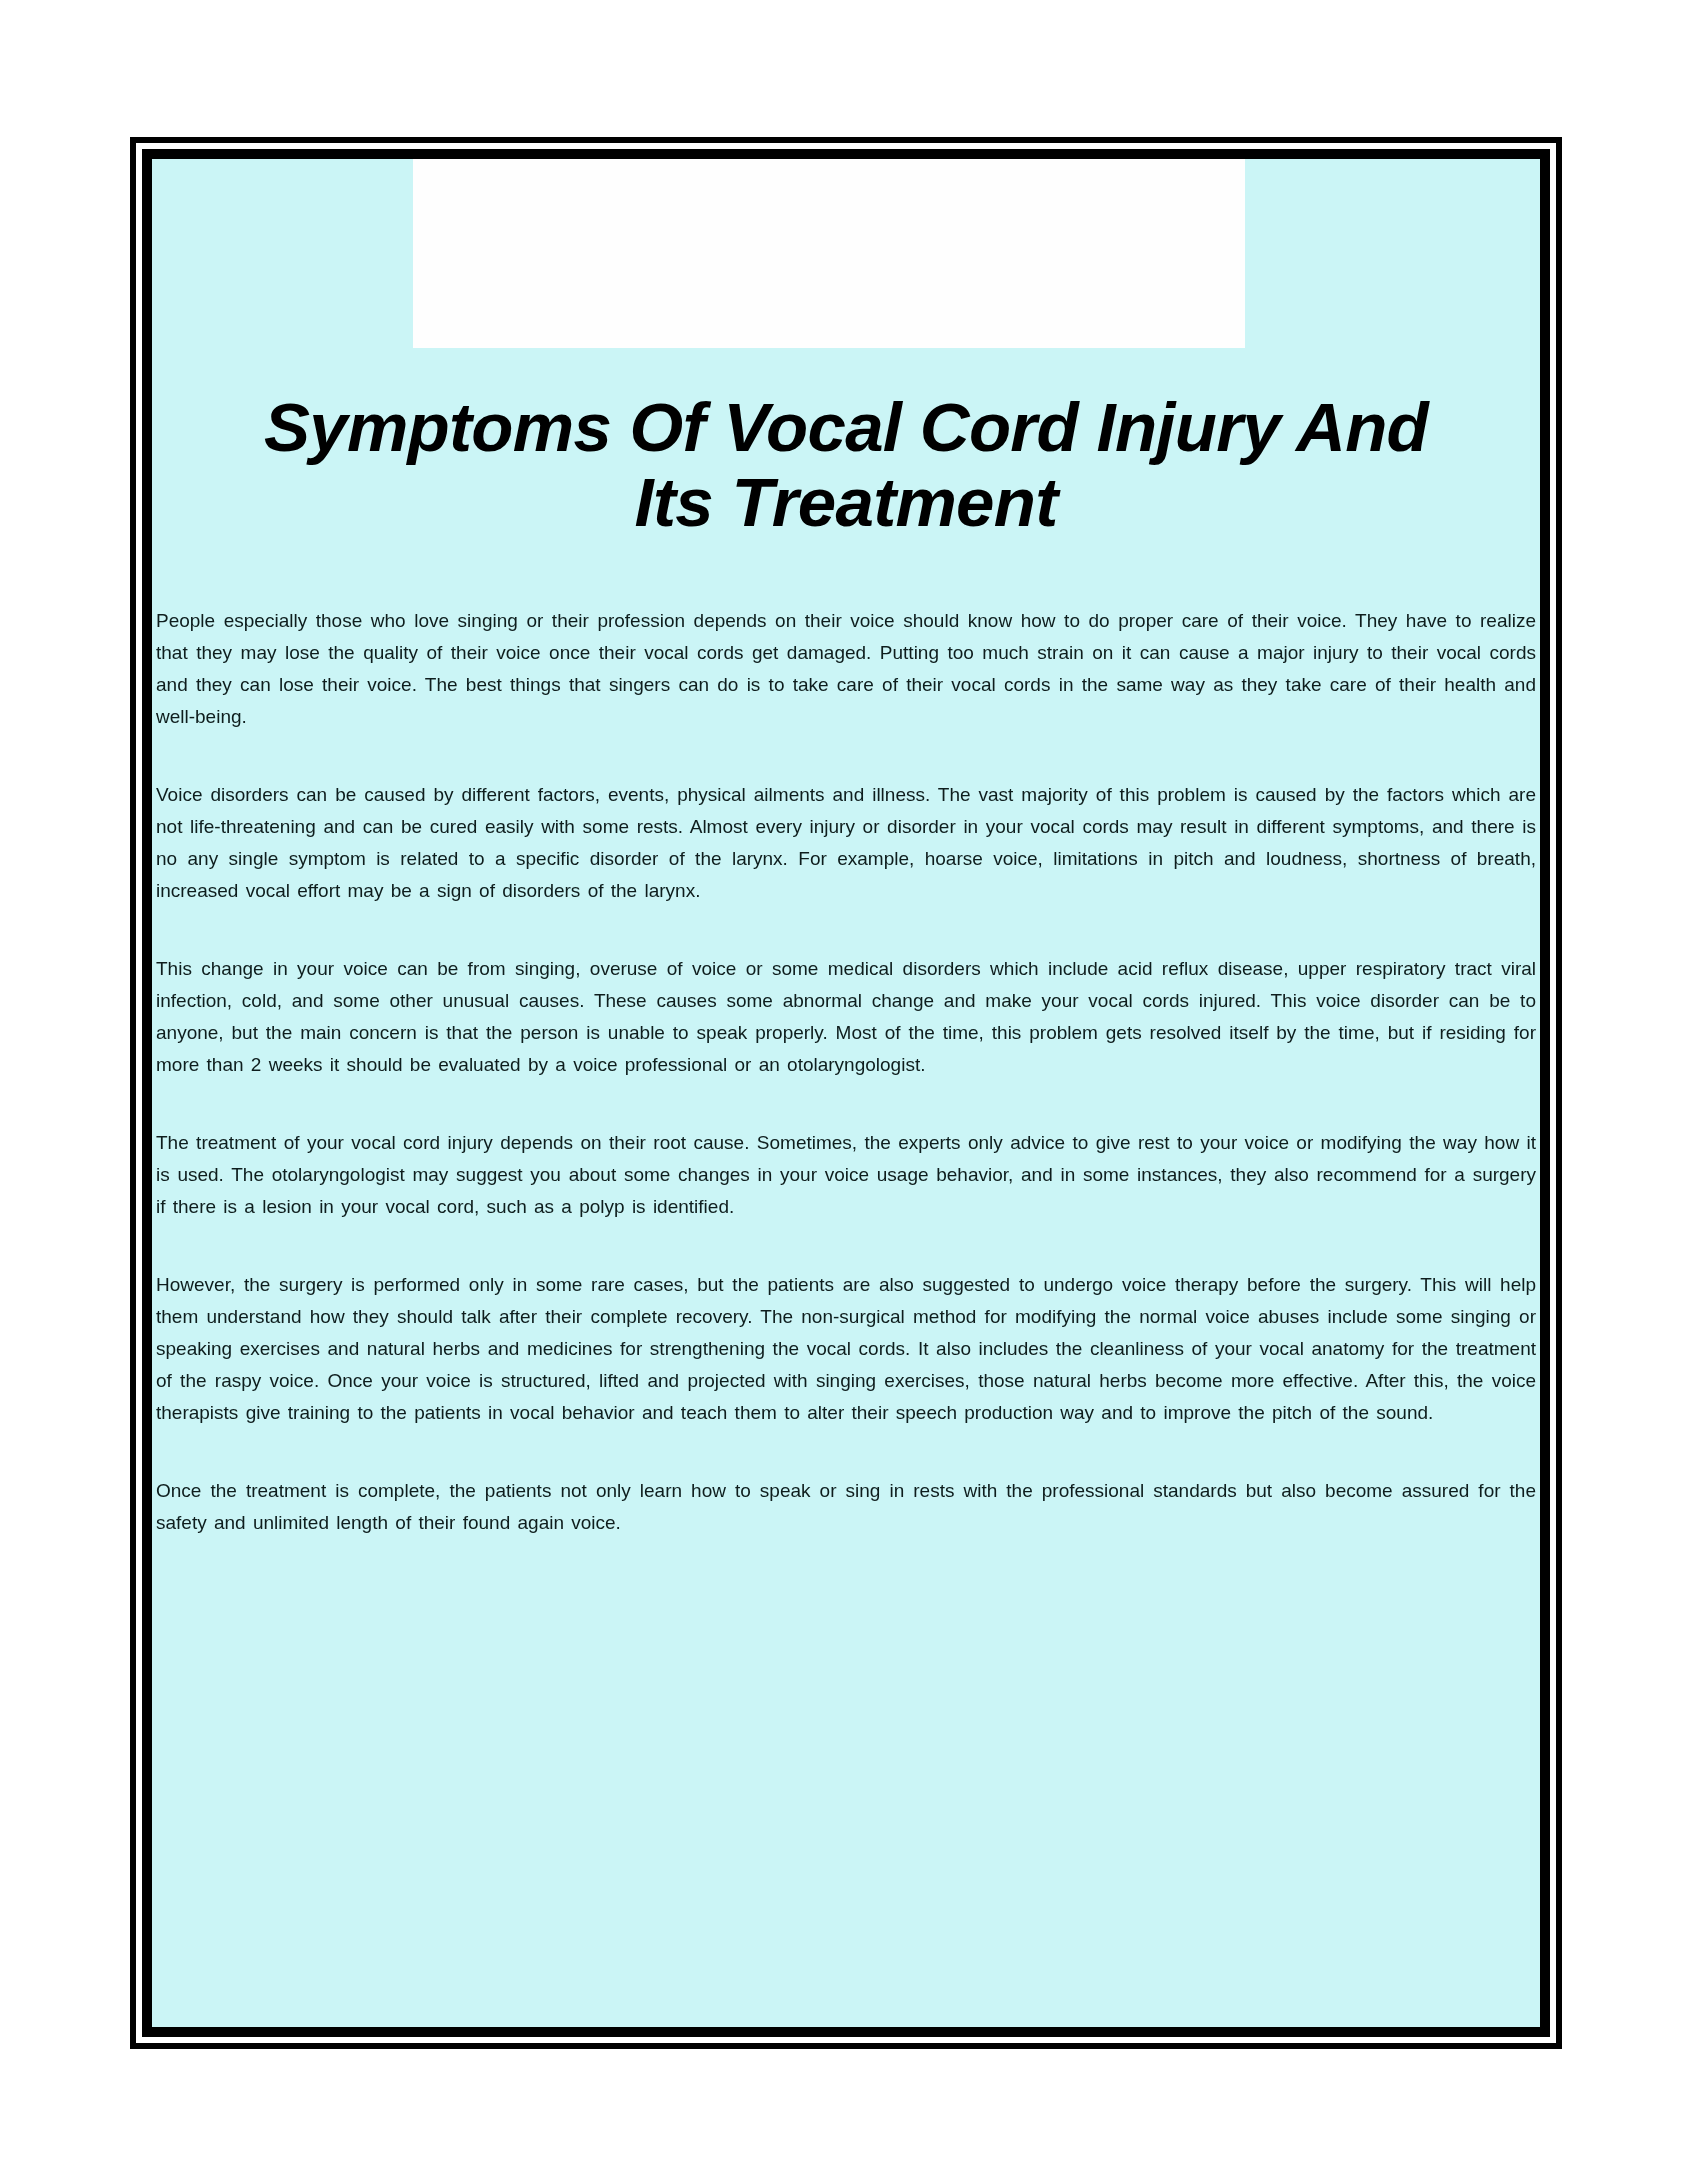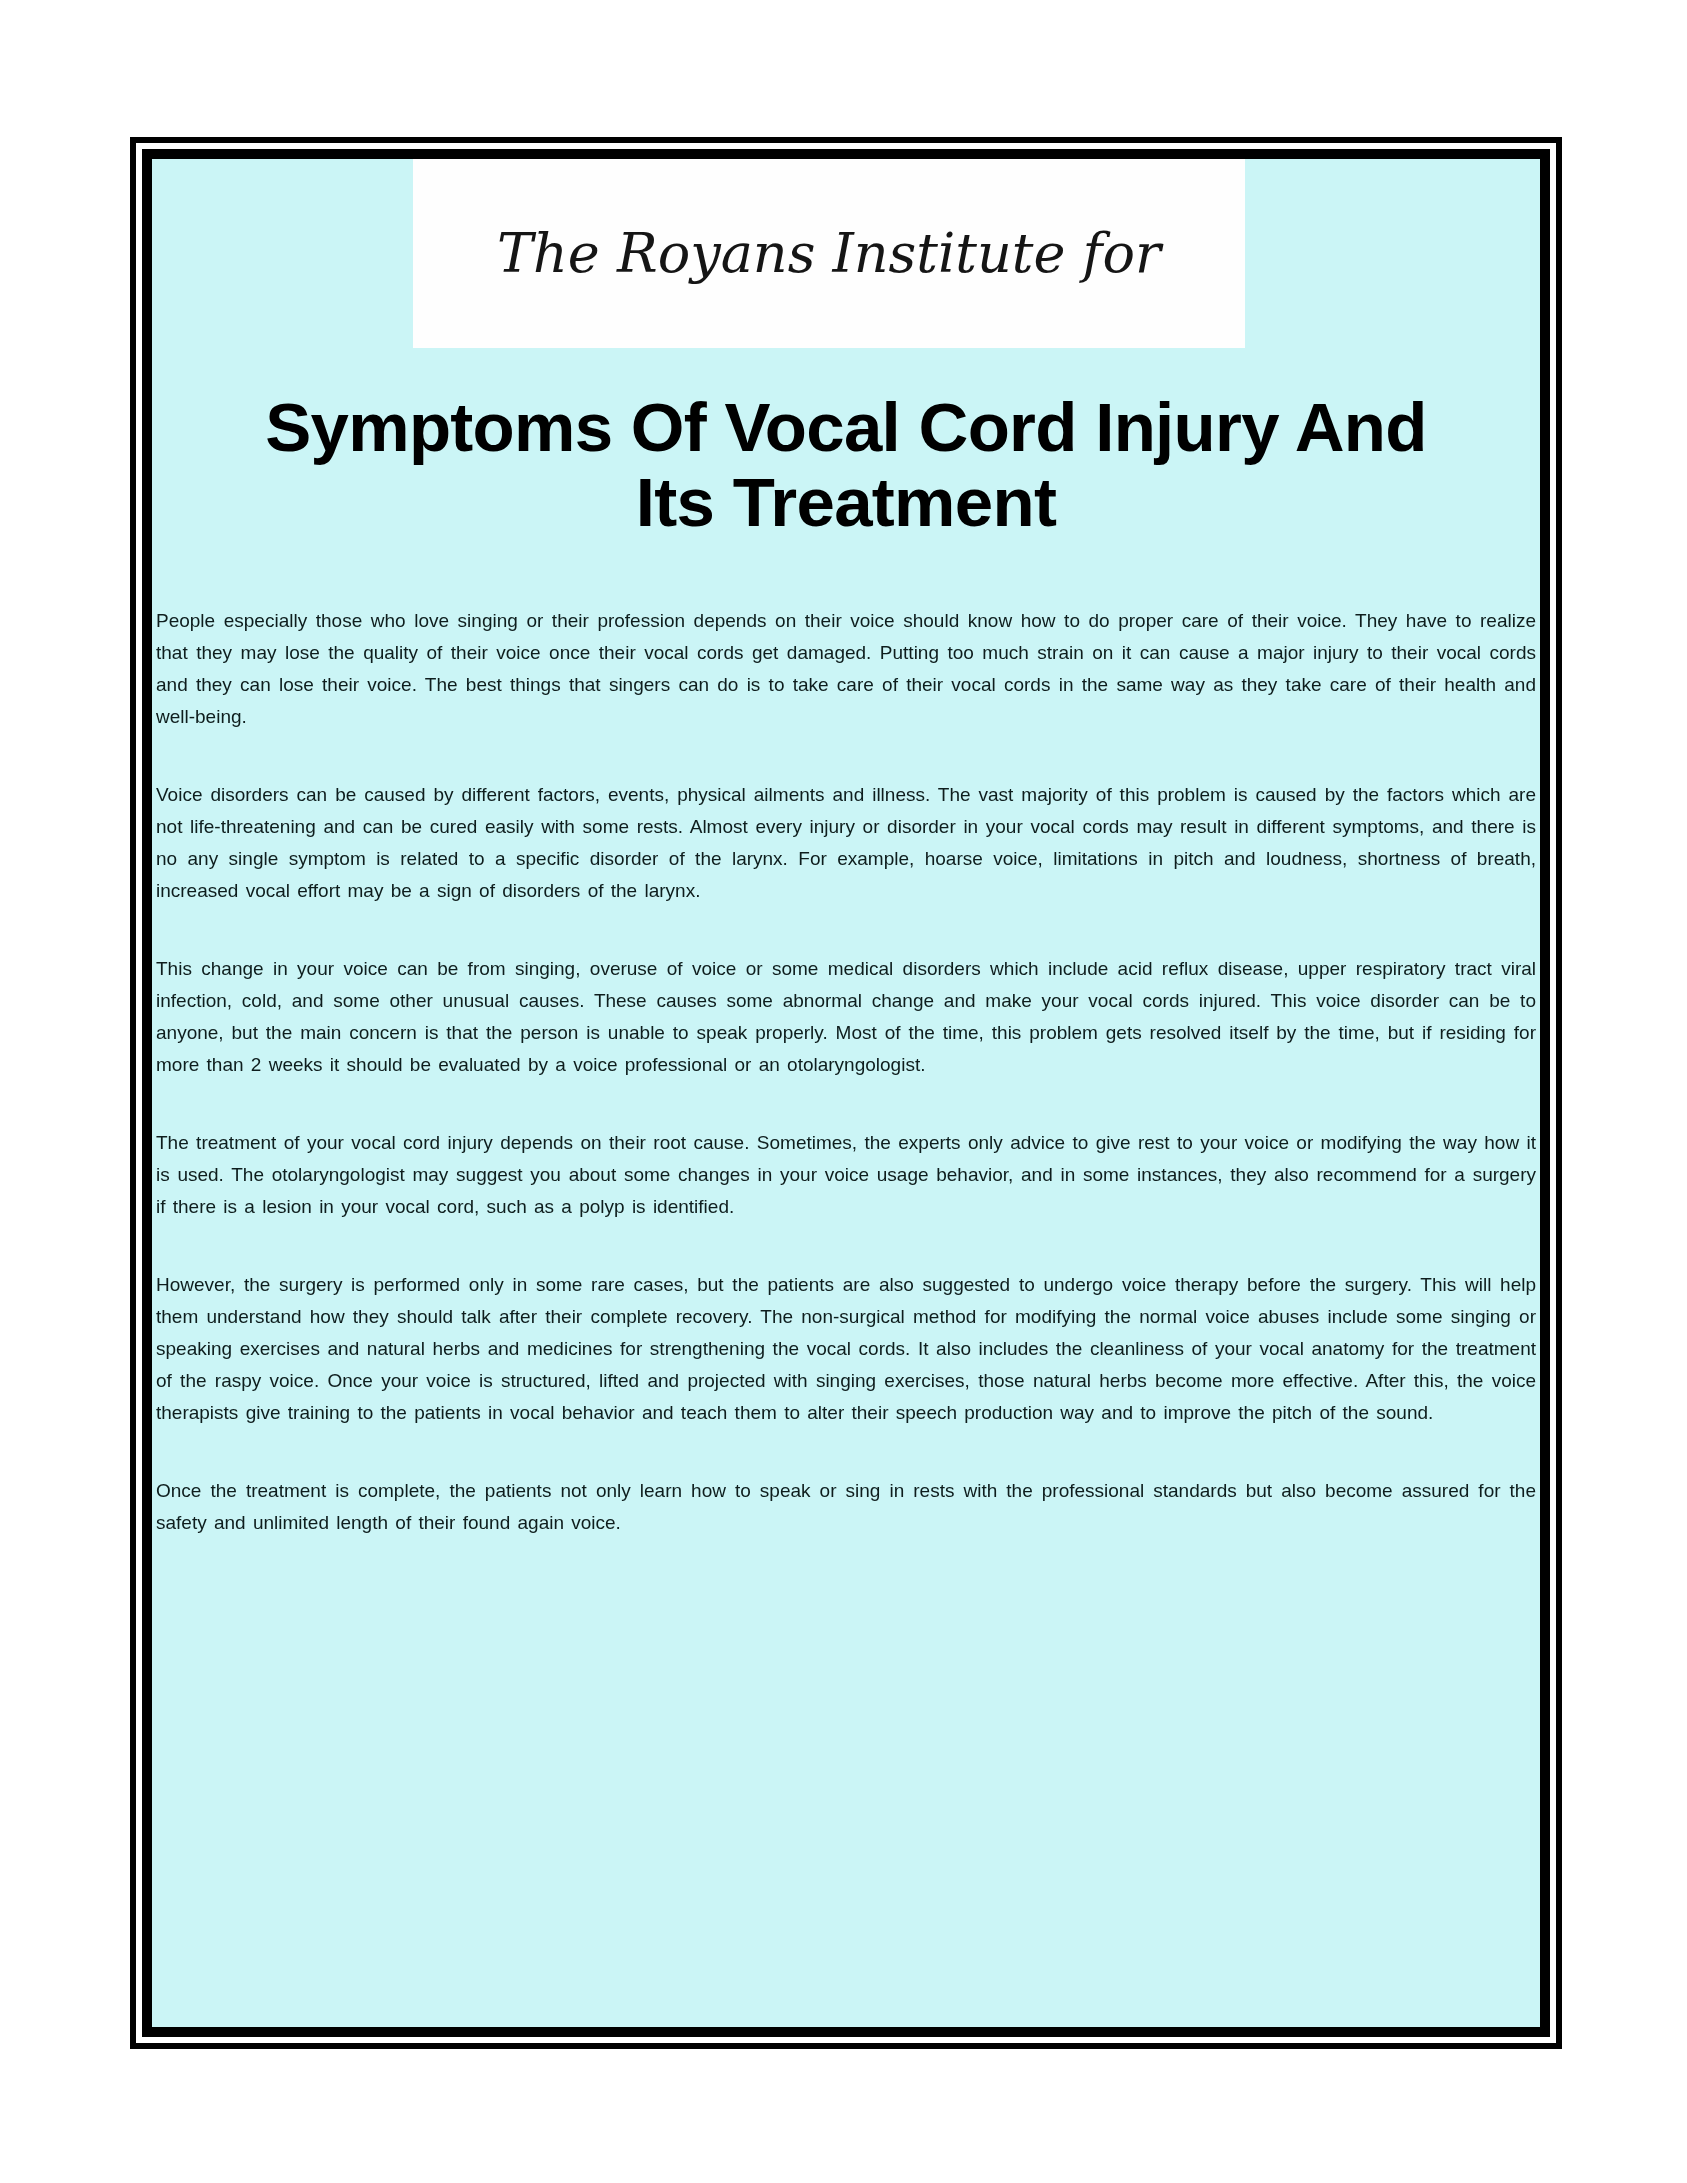--- a/index.html
+++ b/index.html
@@ -58,20 +58,21 @@
   }
   .title {
     margin-top: 42px;
     margin-bottom: 65px;
     text-align: center;
     font-weight: bold;
     color: var(--title-text);
     font-size: 69px;
     line-height: 75px;
     letter-spacing: -0.7px;
+    font-style: italic;
   }
   .title-line { display: block; }
   .body-para {
     padding: 0 4px;
     margin-bottom: 46px;
     font-size: 19px;
     line-height: 32px;
     color: var(--body-text);
     text-align: justify;
     text-justify: inter-word;
@@ -80,21 +81,20 @@
   .body-para strong { font-weight: normal; }
 </style>
 </head>
 <body>
 
 <div class="page">
   <div class="frame-outer">
     <div class="frame-inner">
 
       <div class="logo">
-        <div class="logo-line">The Royans Institute for</div>
       </div>
 
       <h1 class="title">
         <span class="title-line">Symptoms Of Vocal Cord Injury And</span>
         <span class="title-line">Its Treatment</span>
       </h1>
 
       <p class="body-para">People especially those who love singing or their profession depends on their voice should know how to do proper care of their voice. They have to realize that they may lose the quality of their voice once their vocal cords get damaged. Putting too much strain on it can cause a major injury to their vocal cords and they can lose their voice. The best things that singers can do is to take care of their vocal cords in the same way as they take care of their health and well-being.</p>
 
       <p class="body-para">Voice disorders can be caused by different factors, events, physical ailments and illness. The vast majority of this problem is caused by the factors which are not life-threatening and can be cured easily with some rests. Almost every injury or disorder in your vocal cords may result in different symptoms, and there is no any single symptom is related to a specific disorder of the larynx. For example, hoarse voice, limitations in pitch and loudness, shortness of breath, increased vocal effort may be a sign of disorders of the larynx.</p>

